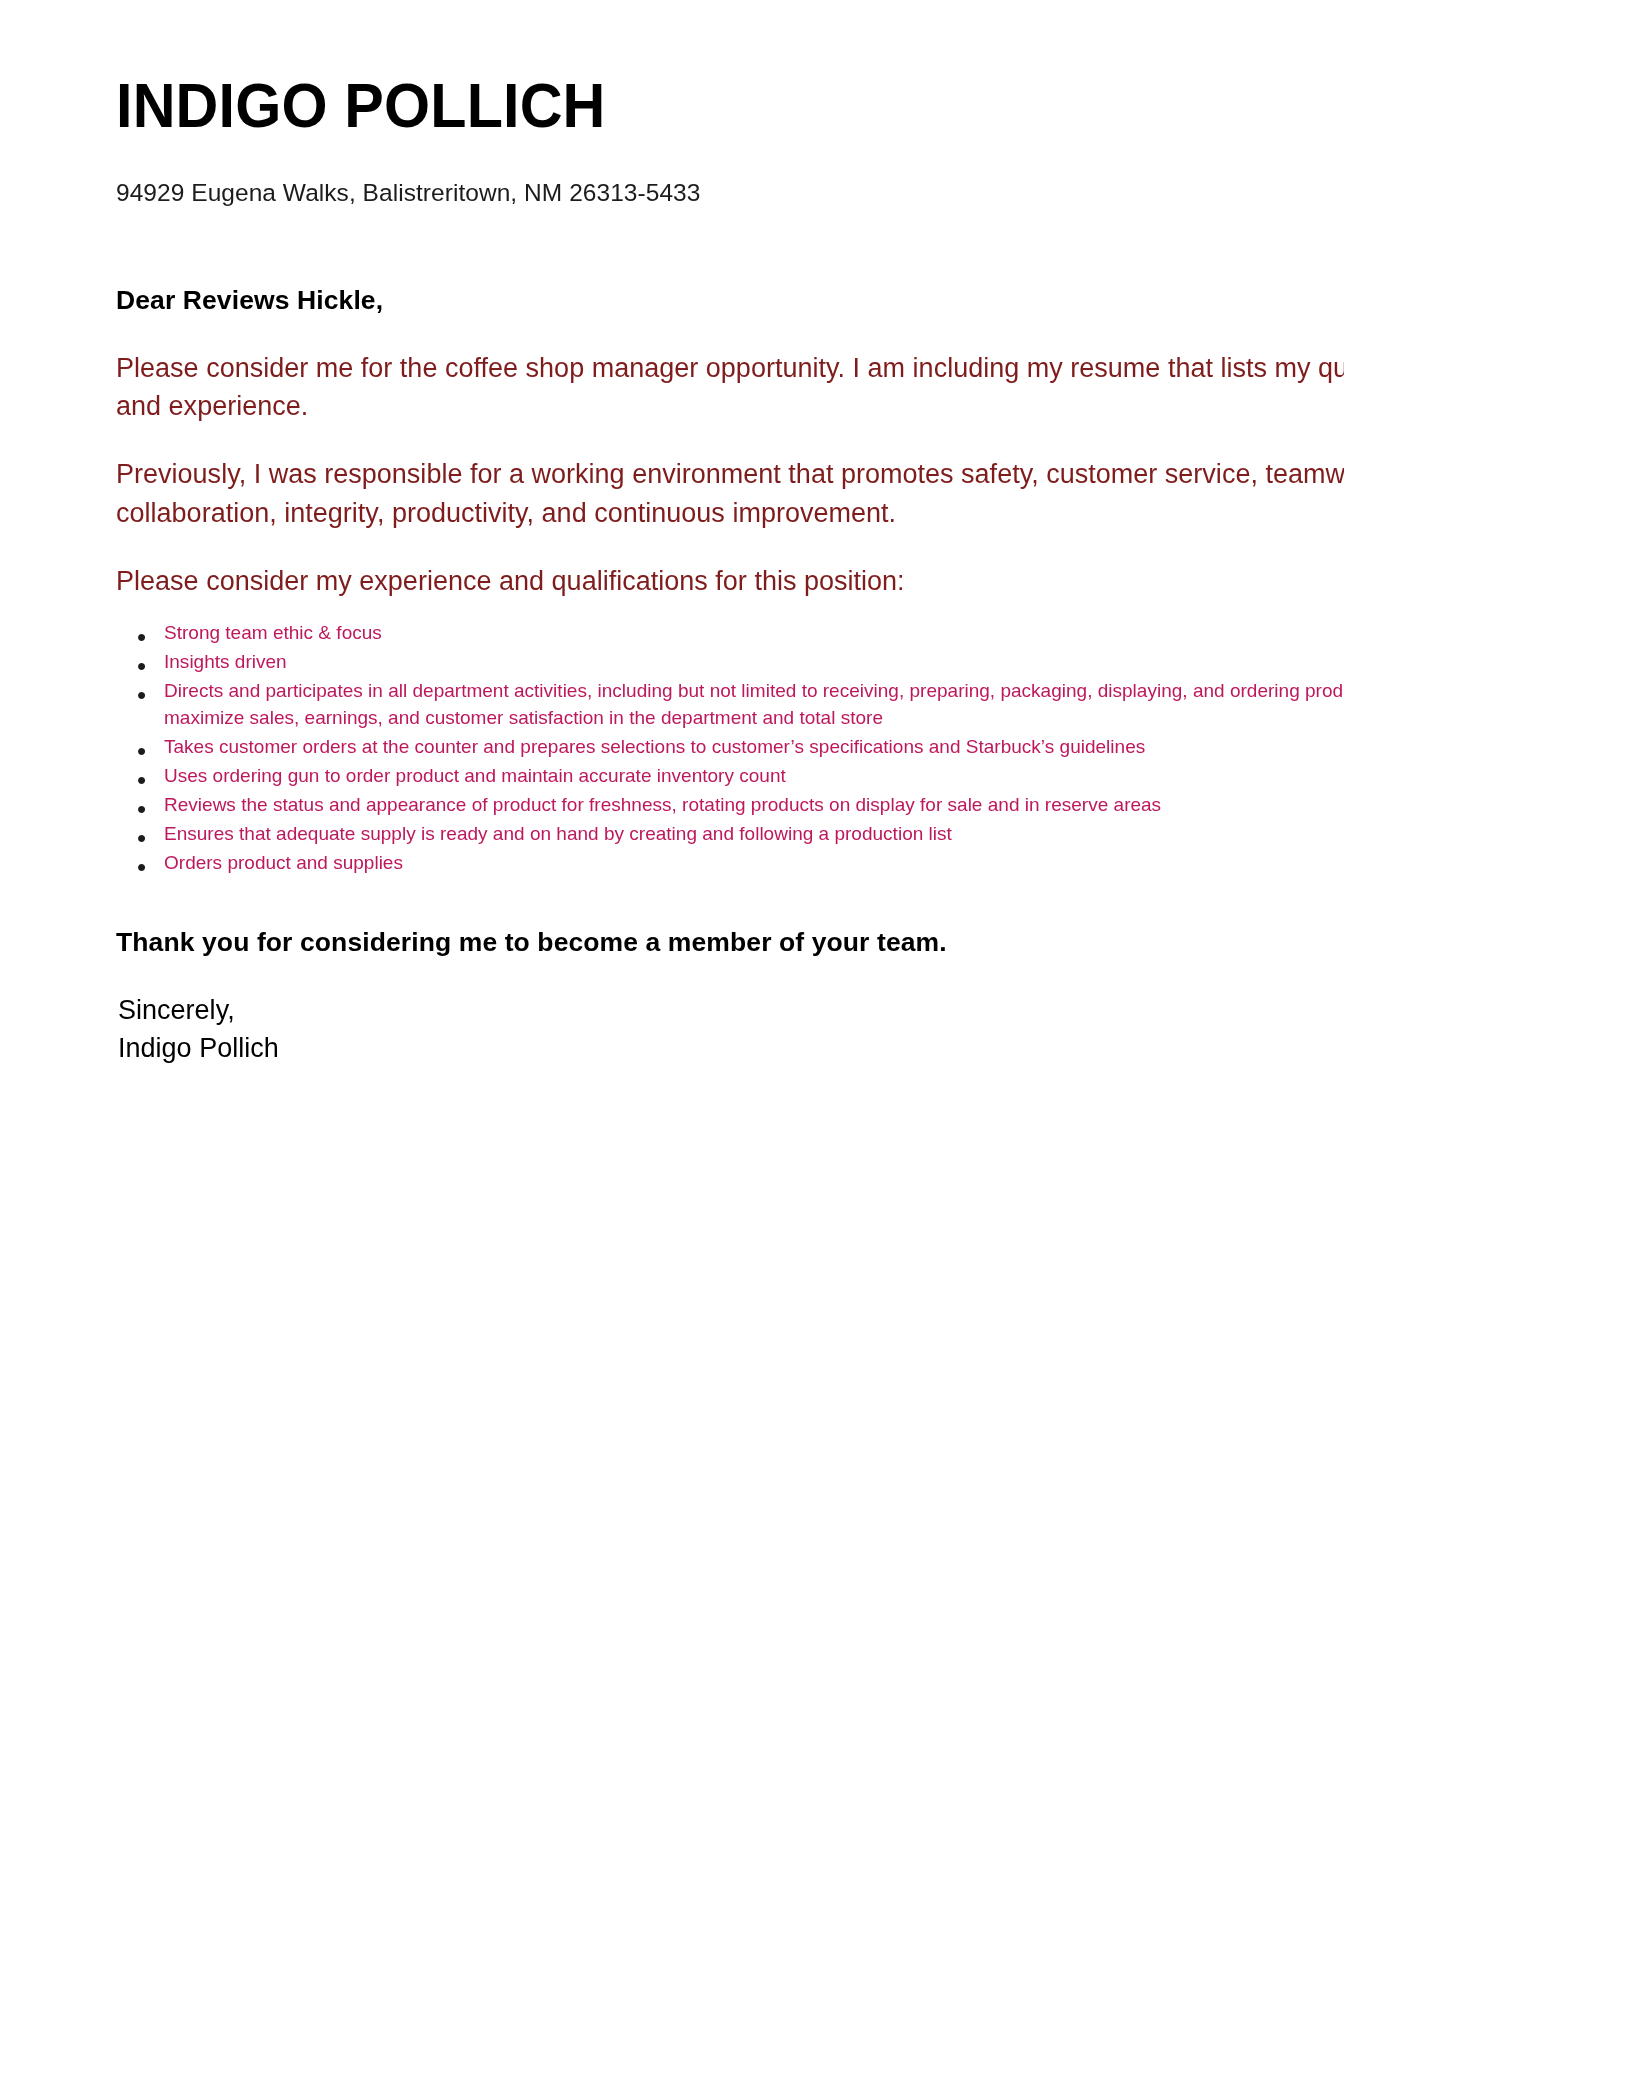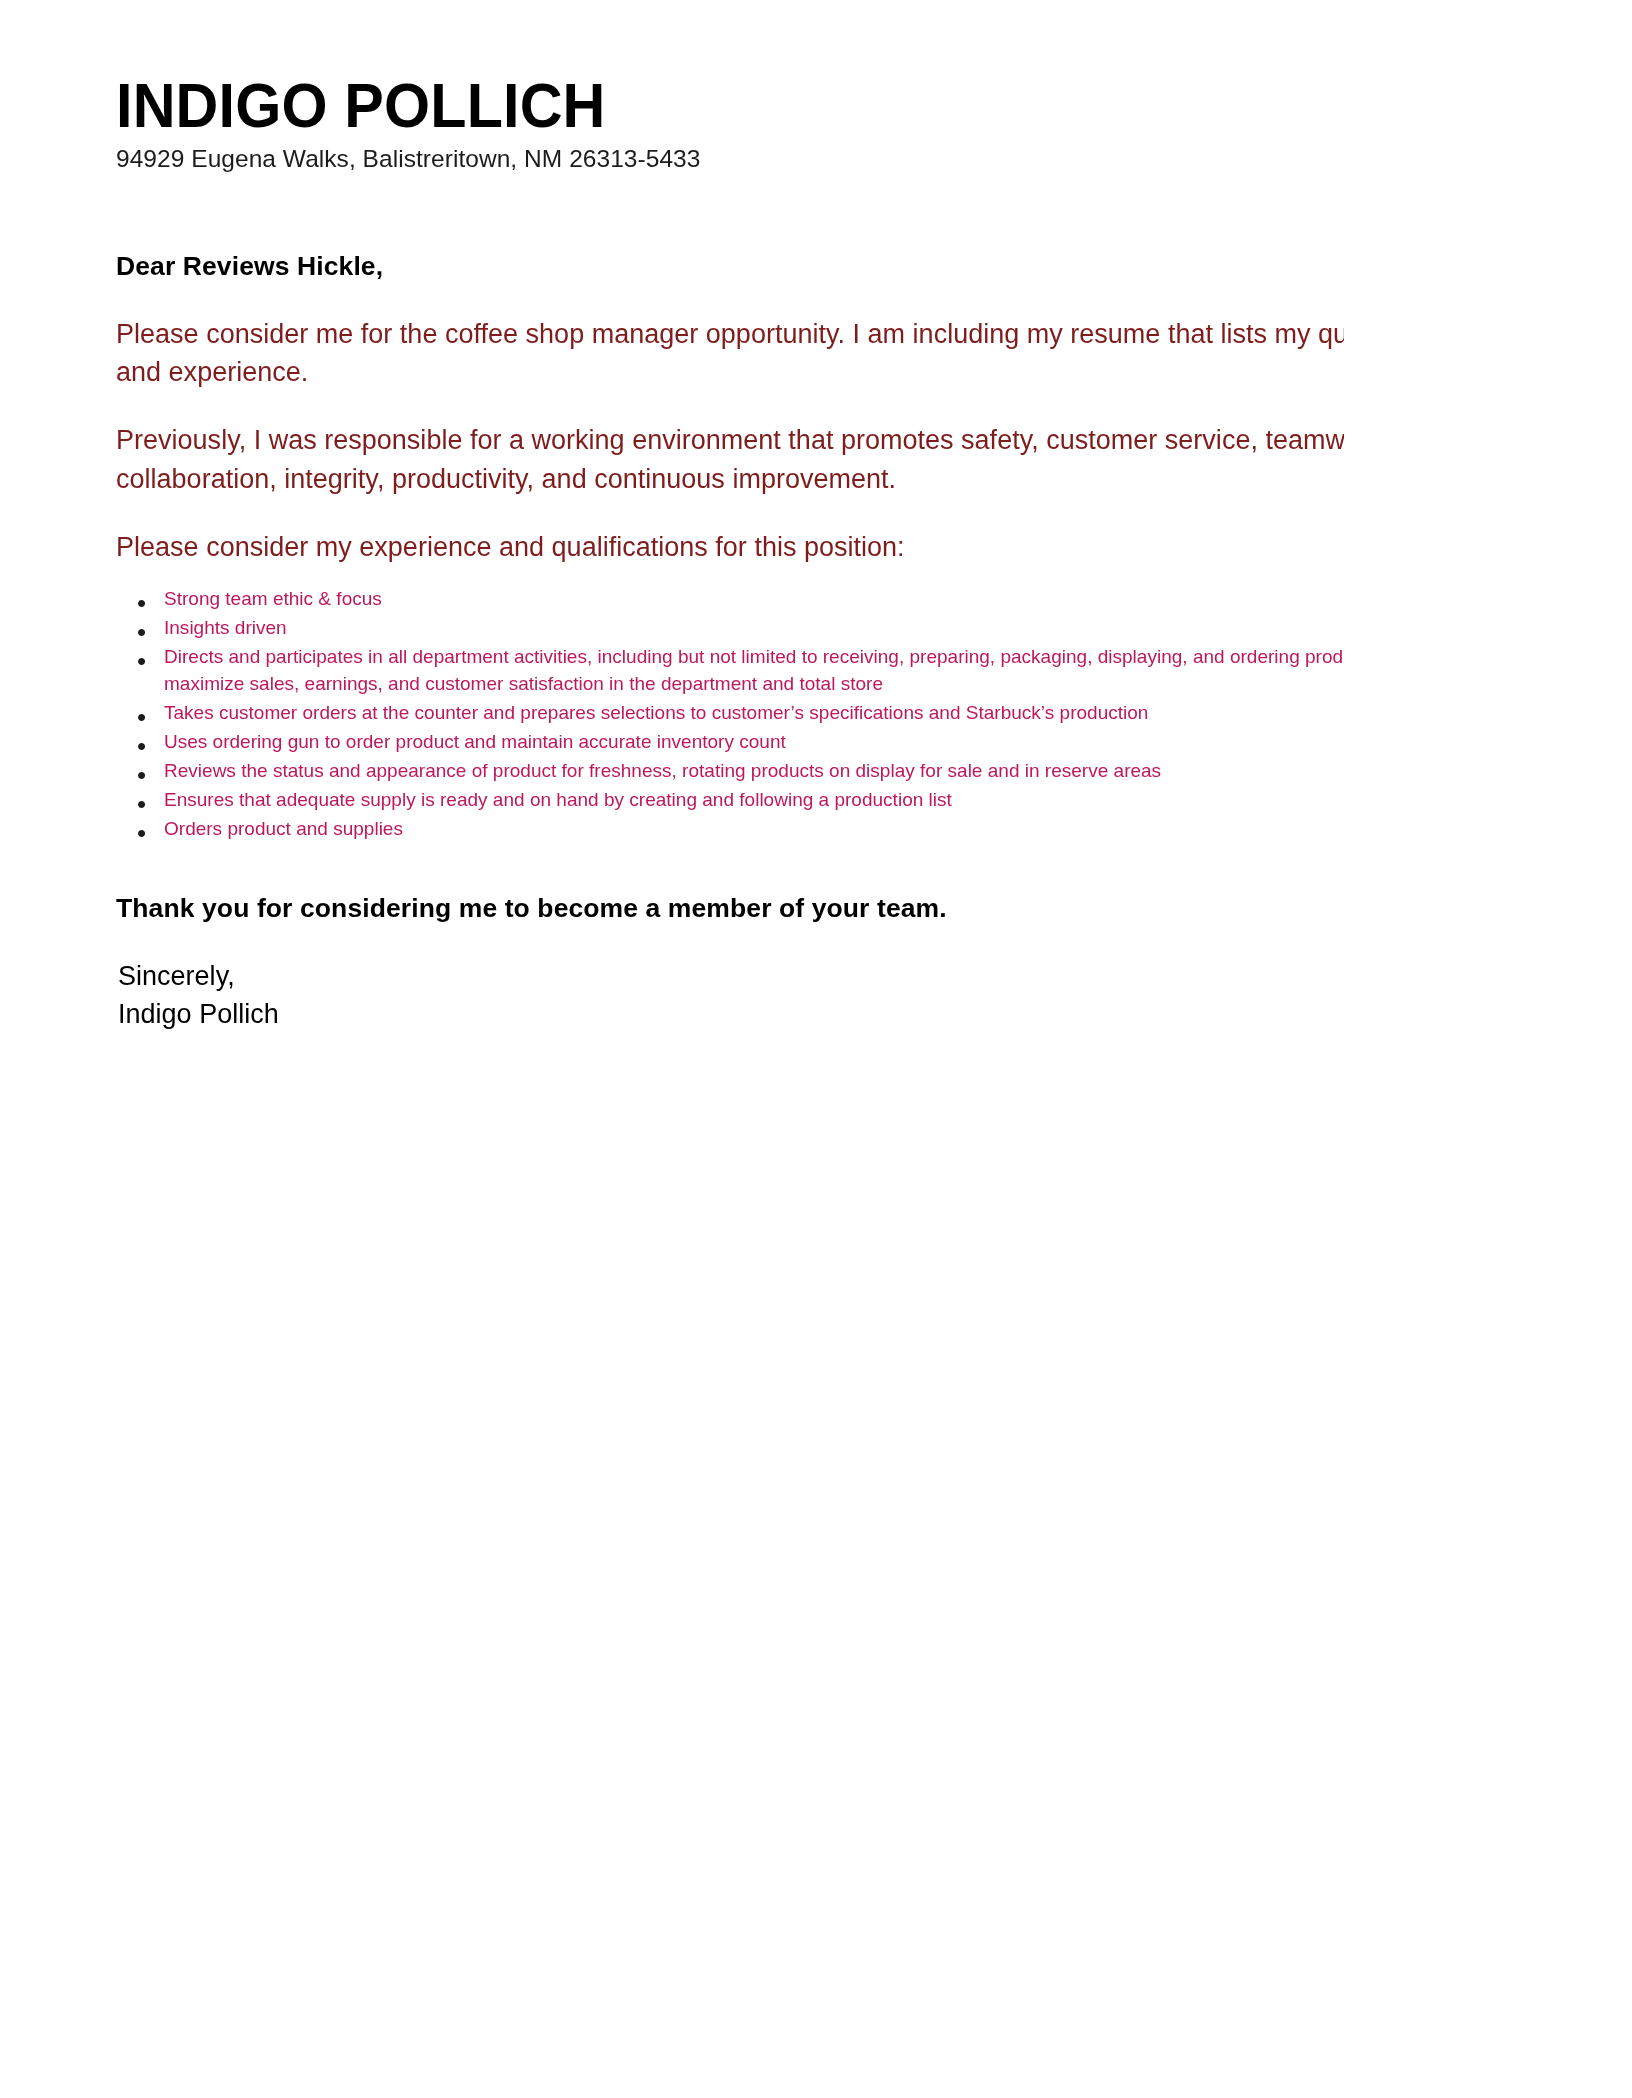--- a/index.html
+++ b/index.html
@@ -43,21 +43,21 @@
     padding: 0;
     transform: scaleX(0.94);
     transform-origin: left center;
     white-space: nowrap;
   }
 
   .address-line {
     font-size: 24.5px;
     font-weight: 400;
     color: #1c1c1c;
-    margin: 5px 0 0 0;
+    margin: 39px 0 0 0;
     letter-spacing: 0.05px;
     line-height: 1.3;
   }
 
   
   .salutation {
     font-size: 26.5px;
     font-weight: 700;
     color: #000000;
     margin: 74px 0 0 0;
@@ -141,21 +141,21 @@
     <p class="body-paragraph">Please consider me for the coffee shop manager opportunity. I am including my resume that lists my qualifications and experience.</p>
 
     <p class="body-paragraph">Previously, I was responsible for a working environment that promotes safety, customer service, teamwork and collaboration, integrity, productivity, and continuous improvement.</p>
 
     <p class="body-paragraph">Please consider my experience and qualifications for this position:</p>
 
     <ul class="qualifications-list">
       <li>Strong team ethic &amp; focus</li>
       <li>Insights driven</li>
       <li>Directs and participates in all department activities, including but not limited to receiving, preparing, packaging, displaying, and ordering product in order to maximize sales, earnings, and customer satisfaction in the department and total store</li>
-      <li>Takes customer orders at the counter and prepares selections to customer’s specifications and Starbuck’s production</li>
+      <li>Takes customer orders at the counter and prepares selections to customer’s specifications and Starbuck’s guidelines</li>
       <li>Uses ordering gun to order product and maintain accurate inventory count</li>
       <li>Reviews the status and appearance of product for freshness, rotating products on display for sale and in reserve areas</li>
       <li>Ensures that adequate supply is ready and on hand by creating and following a production list</li>
       <li>Orders product and supplies</li>
     </ul>
 
     <div class="closing-line">Thank you for considering me to become a member of your team.</div>
 
     <div class="signature-block">
       <div class="signature-line">Sincerely,</div>

